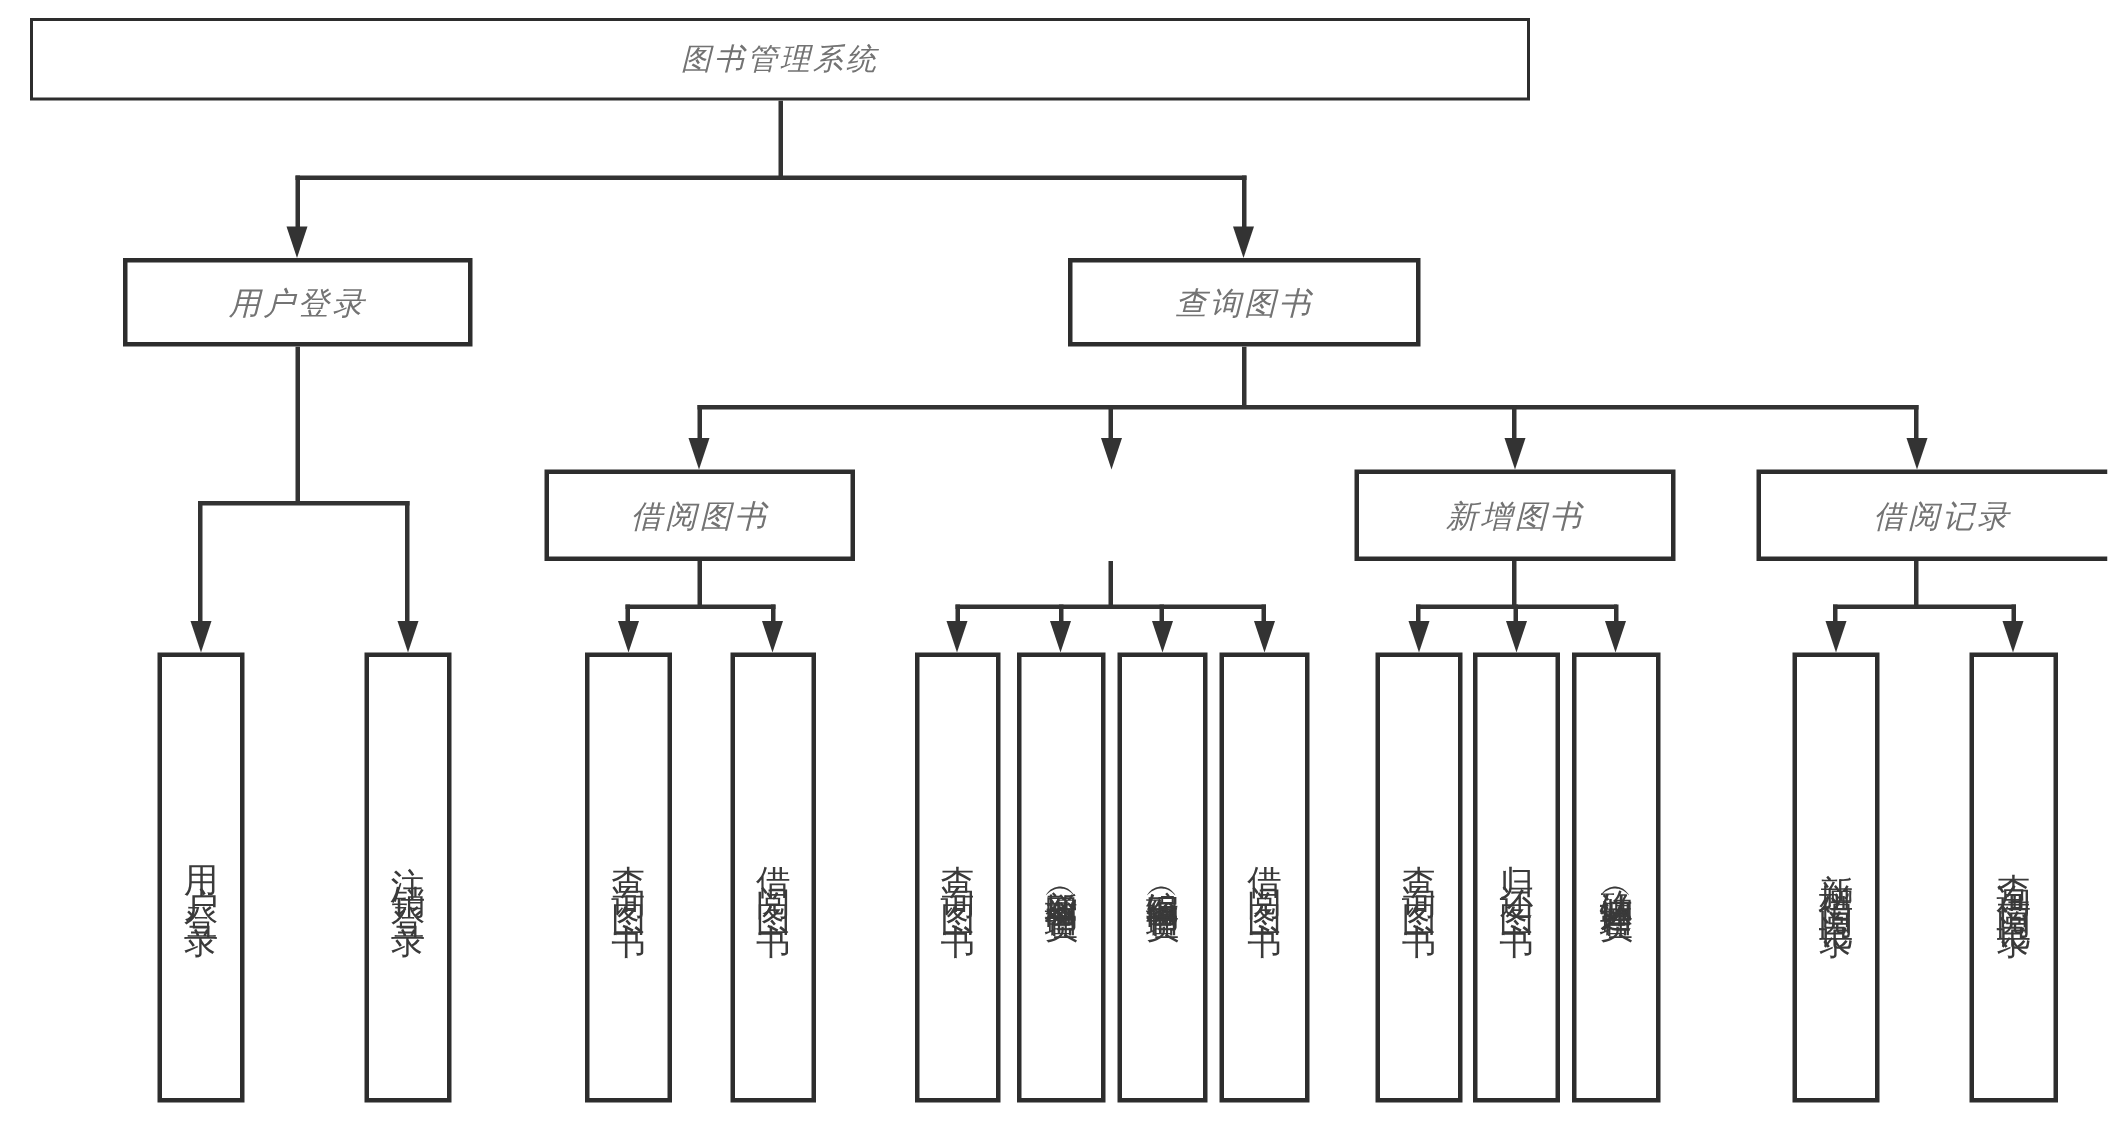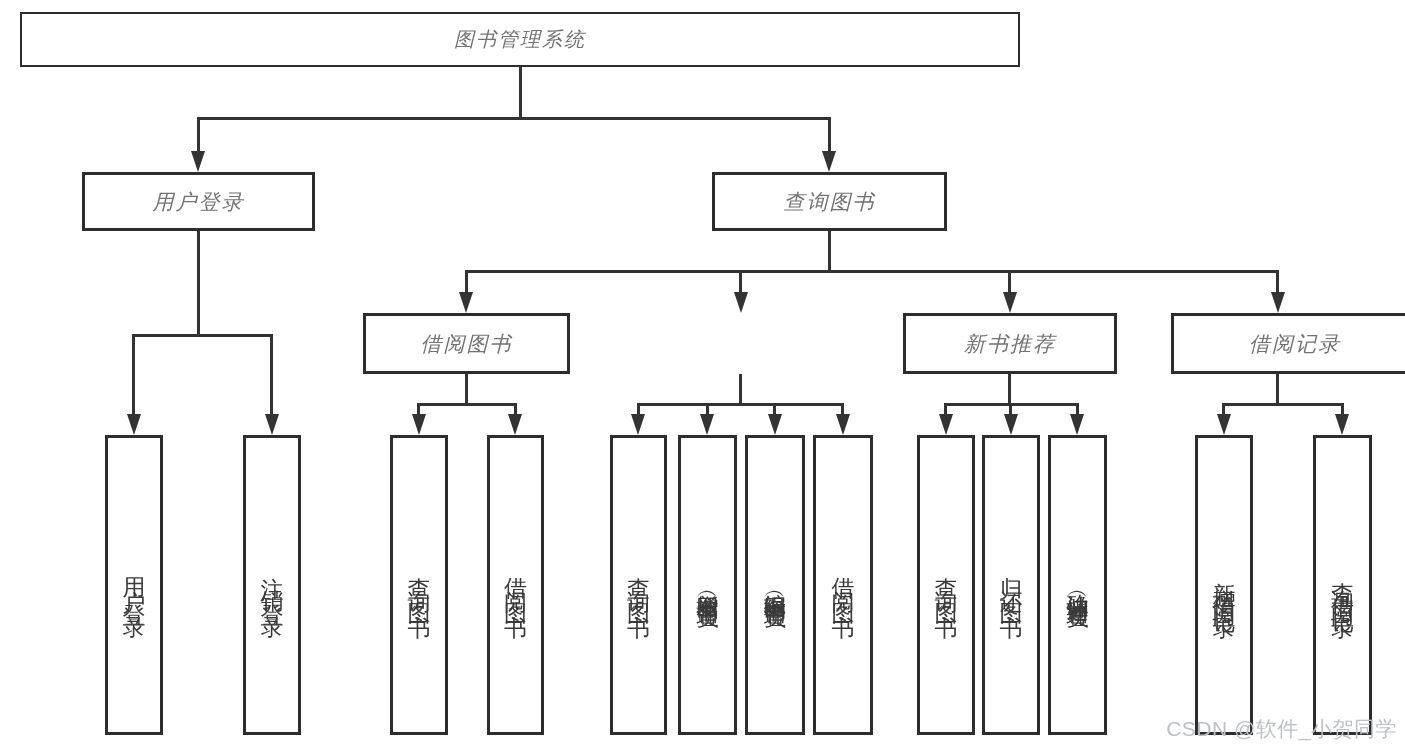--- a/index.html
+++ b/index.html
@@ -78,21 +78,21 @@
   <div class="arr" style="left:734px; top:292px;"></div>
   <div class="lv" style="left:1008px; top:270px; height:22px;"></div>
   <div class="arr" style="left:1003px; top:292px;"></div>
   <div class="lv" style="left:1276px; top:270px; height:22px;"></div>
   <div class="arr" style="left:1271px; top:292px;"></div>
 
   <div class="hbox" style="left:363px; top:313px; width:207px; height:61px;">
     <span>借阅图书</span>
   </div>
   <div class="hbox" style="left:903px; top:313px; width:214px; height:61px;">
-    <span>新书推荐</span>
+    <span>新增图书</span>
   </div>
   <div class="hbox" style="left:1171px; top:313px; width:248px; height:61px;">
     <span>借阅记录</span>
   </div>
 
   <div class="lv" style="left:465px; top:374px; height:31px;"></div>
   <div class="lh" style="left:417px; top:403px; width:100px;"></div>
   <div class="lv" style="left:417px; top:403px; height:11px;"></div>
   <div class="arr" style="left:412px; top:414px;"></div>
   <div class="lv" style="left:514px; top:403px; height:11px;"></div>
@@ -162,15 +162,14 @@
     <span>确认归还（管理员）</span>
   </div>
 
   <div class="vbox sp-md" style="left:1195px; width:58px;">
     <span>新增借阅记录</span>
   </div>
   <div class="vbox sp-md" style="left:1313px; width:59px;">
     <span>查询借阅记录</span>
   </div>
 
-  <div class="watermark">CSDN @软件_小贺同学</div>
 
 </div>
 
 </body></html>

